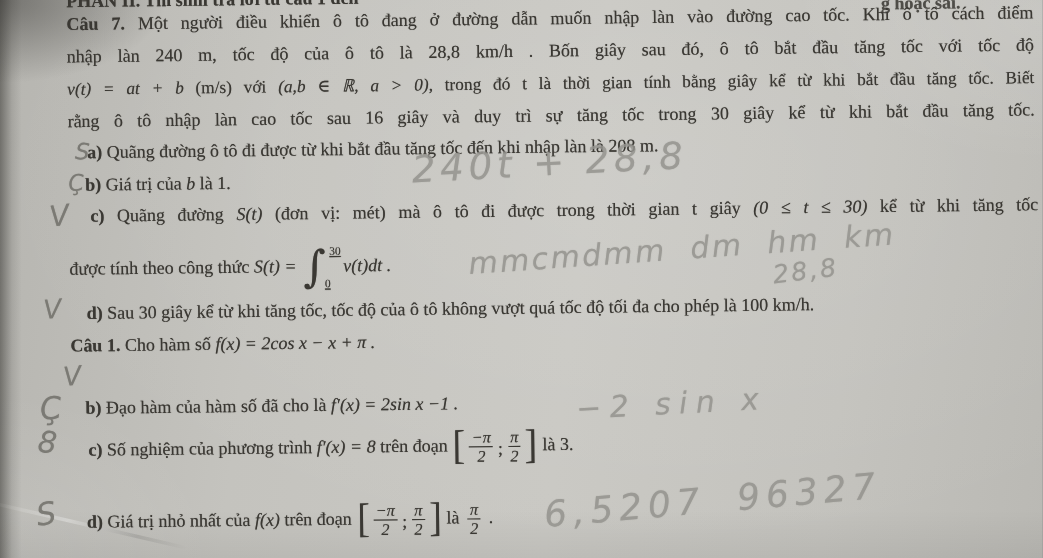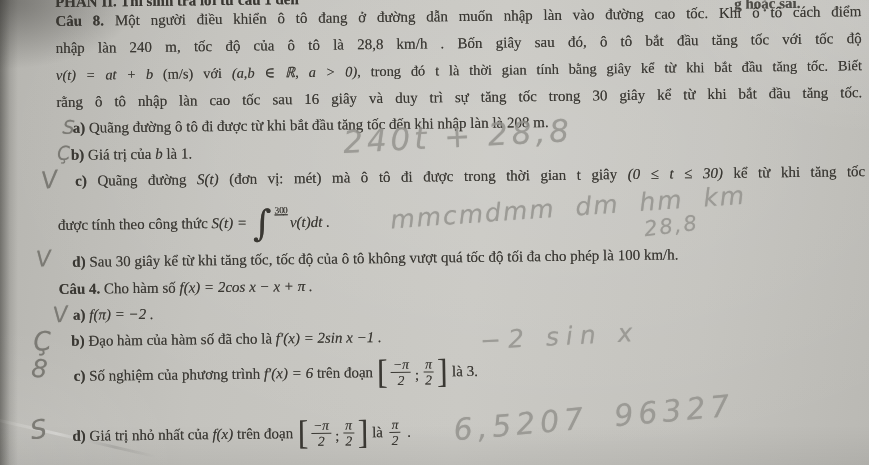--- a/index.html
+++ b/index.html
@@ -30,21 +30,21 @@
   .tight{font-size:14.4px;}
   .flexline{display:flex;align-items:center;}
   .seg{white-space:pre;}
   .bold{font-weight:bold;}
   .math{font-style:italic;}
   .fade-r{-webkit-mask-image:linear-gradient(to right,#000 55%,transparent 96%);
           mask-image:linear-gradient(to right,#000 55%,transparent 96%);}
 
   .integral{display:inline-flex;align-items:center;margin:0 2px;transform:translateY(1px);}
   .int-sym{font-size:36px;line-height:38px;font-style:normal;font-family:"DejaVu Serif",serif;}
-  .int-lim{display:flex;flex-direction:row;justify-content:space-between;height:37px;
+  .int-lim{display:flex;flex-direction:column;justify-content:space-between;height:37px;
     font-size:9.5px;line-height:10px;font-style:normal;text-decoration:underline;}
   .int-lim .up{margin-left:3px;} .int-lim .down{margin-left:-1px;}
 
   .bracket{font-size:34px;line-height:0;font-weight:400;transform:scaleX(.92);}
   .frac{display:inline-flex;flex-direction:column;align-items:center;font-size:13.5px;
     line-height:15px;font-style:italic;margin:0 3px;}
   .frac .num{padding:0 2px;border-bottom:1.2px solid #3a3833;}
   .isep{transform:translateY(3px);margin:0 1px;}
 
   .hw{position:absolute;font-family:"DejaVu Sans",sans-serif;font-style:italic;
@@ -60,21 +60,21 @@
   <div class="shadow-corner"></div>
   <div class="shade-bottom"></div>
   <div class="crease"></div>
 
   <div id="content">
 
     <div class="line bold fade-r" style="left:58px;top:-8px;width:560px;">PHẦN II. Thí sinh trả lời từ câu 1 đến</div>
     <div class="line bold" style="left:737px;top:2px;opacity:.85;">g hoặc sai.</div>
 
     <div class="line jline" style="left:58px;top:11px;width:806px;">
-      <span class="bold">Câu 8.</span><span> Một người điều khiển ô tô đang ở đường dẫn muốn nhập làn vào đường cao tốc. Khi ô tô cách điểm</span>
+      <span class="bold">Câu 7.</span><span> Một người điều khiển ô tô đang ở đường dẫn muốn nhập làn vào đường cao tốc. Khi ô tô cách điểm</span>
     </div>
 
     <div class="line jline" style="left:58px;top:38px;width:806px;">nhập làn 240 m, tốc độ của ô tô là 28,8 km/h . Bốn giây sau đó, ô tô bắt đầu tăng tốc với tốc độ</div>
 
     <div class="line jline tight" style="left:58px;top:65px;width:806px;">
       <span class="math">v(t) = at + b</span><span> (m/s) với </span><span class="math">(a,b ∈ ℝ, a &gt; 0)</span><span>, trong đó t là thời gian tính bằng giây kể từ khi bắt đầu tăng tốc. Biết</span>
     </div>
 
     <div class="line jline" style="left:58px;top:92px;width:806px;">rằng ô tô nhập làn cao tốc sau 16 giây và duy trì sự tăng tốc trong 30 giây kể từ khi bắt đầu tăng tốc.</div>
 
@@ -101,35 +101,32 @@
         </span>
       </span>
       <span class="seg math">v(t)dt .</span>
     </div>
 
     <div class="line" style="left:72px;top:252px;">
       <span class="bold">d)</span><span> Sau 30 giây kể từ khi tăng tốc, tốc độ của ô tô không vượt quá tốc độ tối đa cho phép là 100 km/h.</span>
     </div>
 
     <div class="line" style="left:58px;top:279px;">
-      <span class="bold">Câu 4.</span><span> Cho hàm số </span><span class="math">f(x) = 2cos x − x + π .</span>
+      <span class="bold">Câu 1.</span><span> Cho hàm số </span><span class="math">f(x) = 2cos x − x + π .</span>
     </div>
 
-    <div class="line" style="left:72px;top:305px;">
-      <span class="bold">a)</span><span class="math"> f(π) = −2 .</span>
-    </div>
 
     <div class="line" style="left:70px;top:331px;">
       <span class="bold">b)</span><span> Đạo hàm của hàm số đã cho là </span><span class="math">f′(x) = 2sin x −1 .</span>
     </div>
 
     <div class="line flexline" style="left:72px;top:354px;height:44px;">
       <span class="seg bold">c)</span>
       <span class="seg"> Số nghiệm của phương trình </span>
-      <span class="seg math">f′(x) = 6</span>
+      <span class="seg math">f′(x) = 8</span>
       <span class="seg"> trên đoạn </span>
       <span class="bracket">[</span>
       <span class="frac">
         <span class="num">−π</span>
         <span class="den">2</span>
       </span>
       <span class="isep">;</span>
       <span class="frac">
         <span class="num">π</span>
         <span class="den">2</span>

